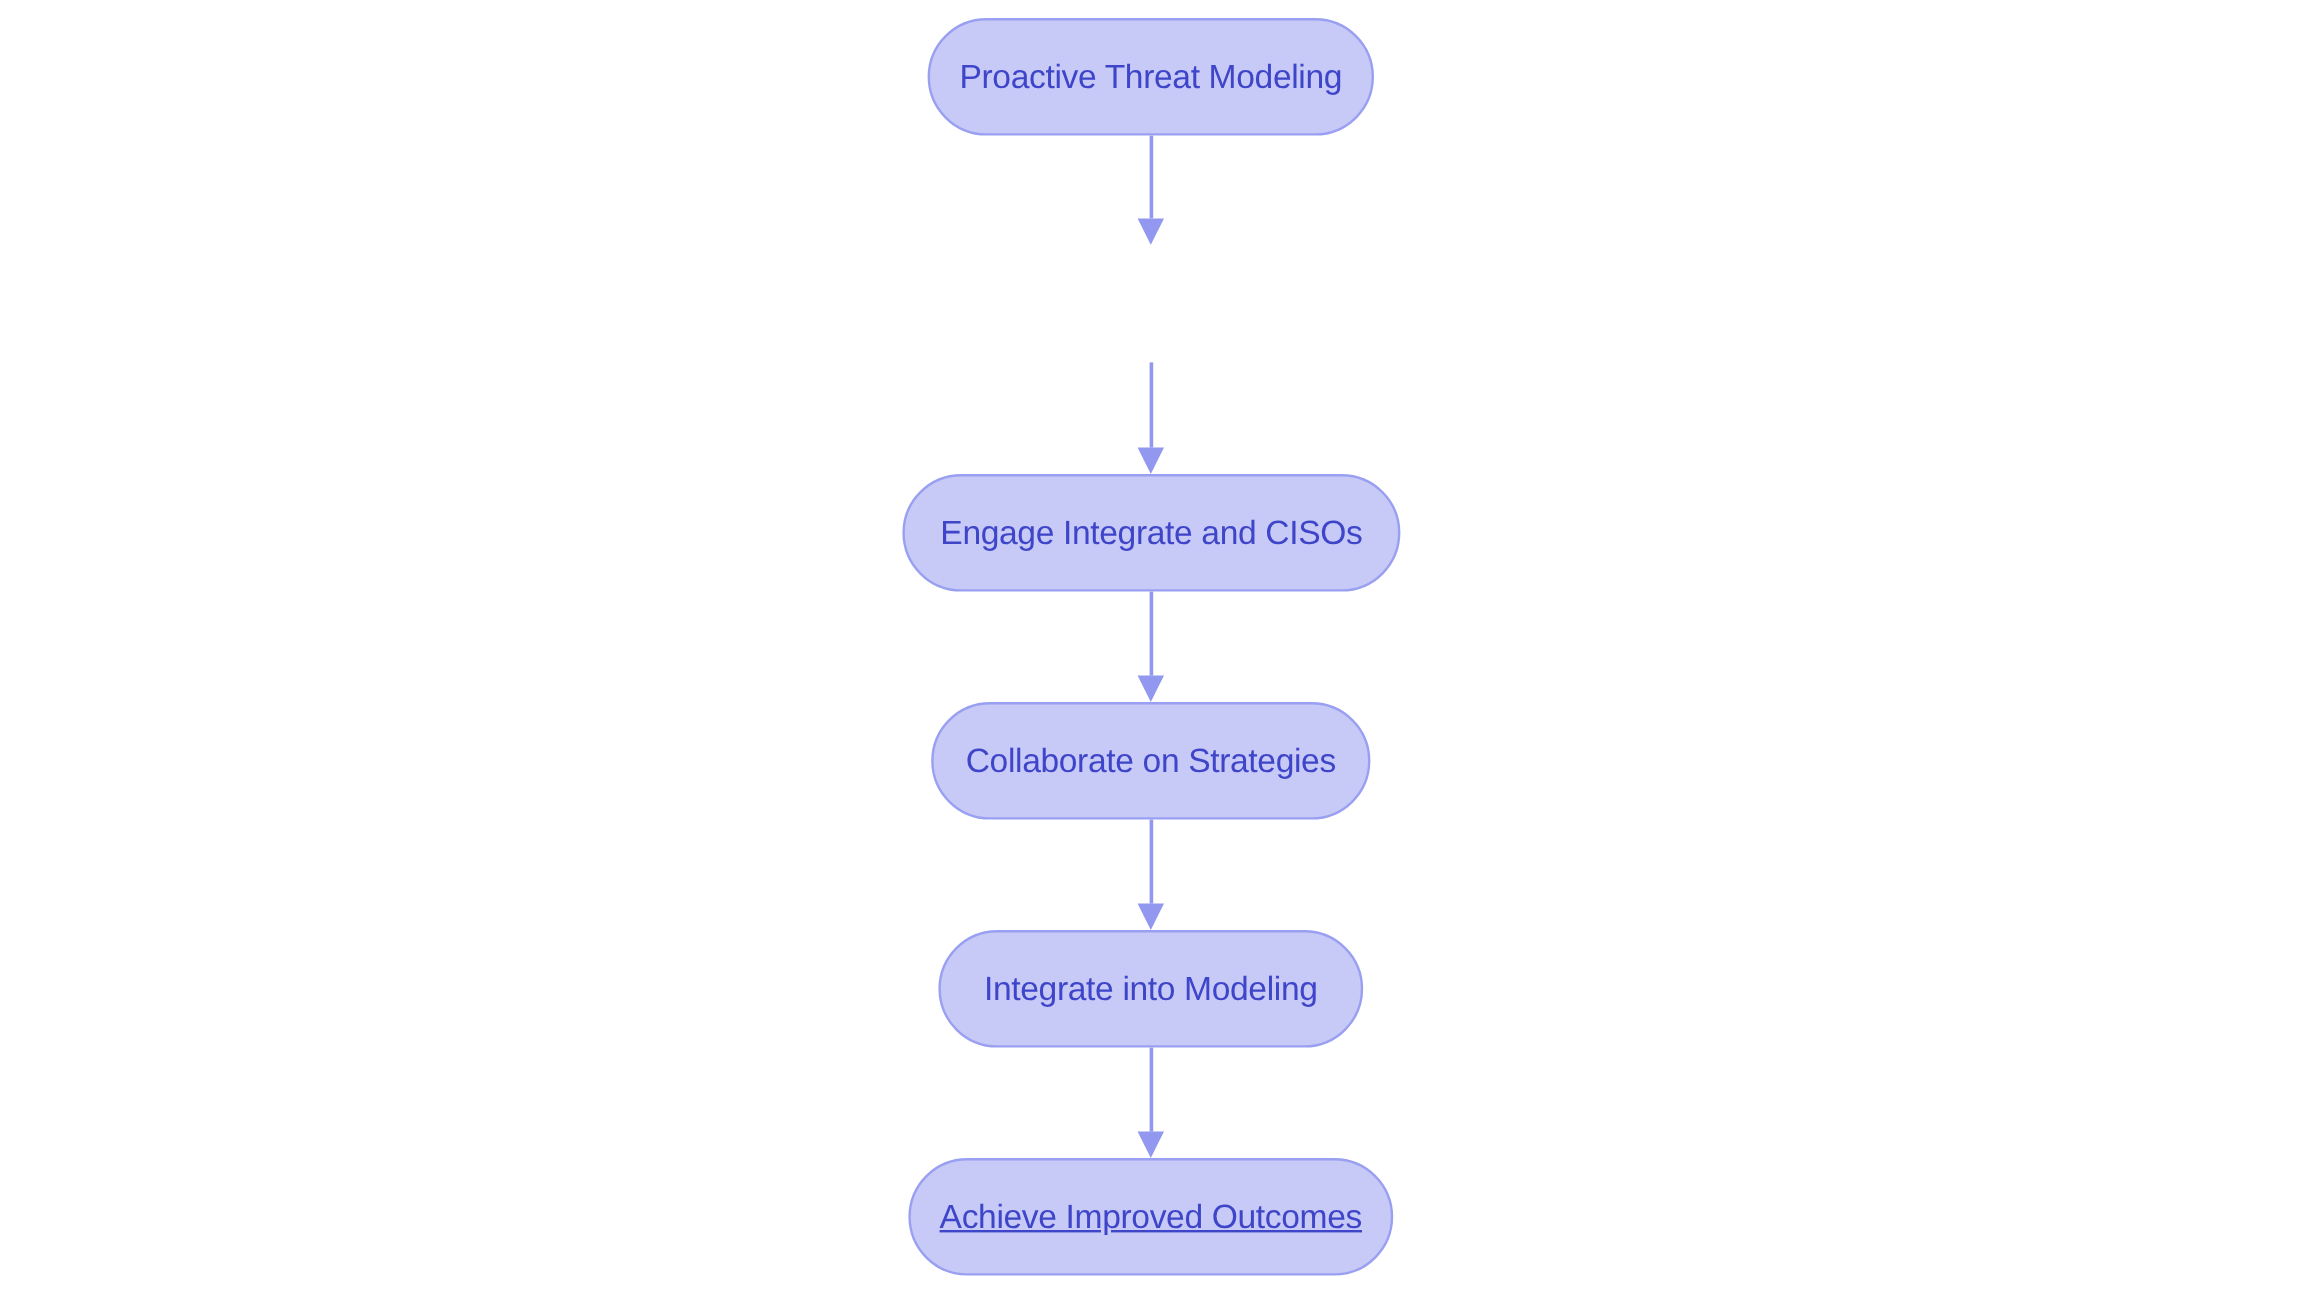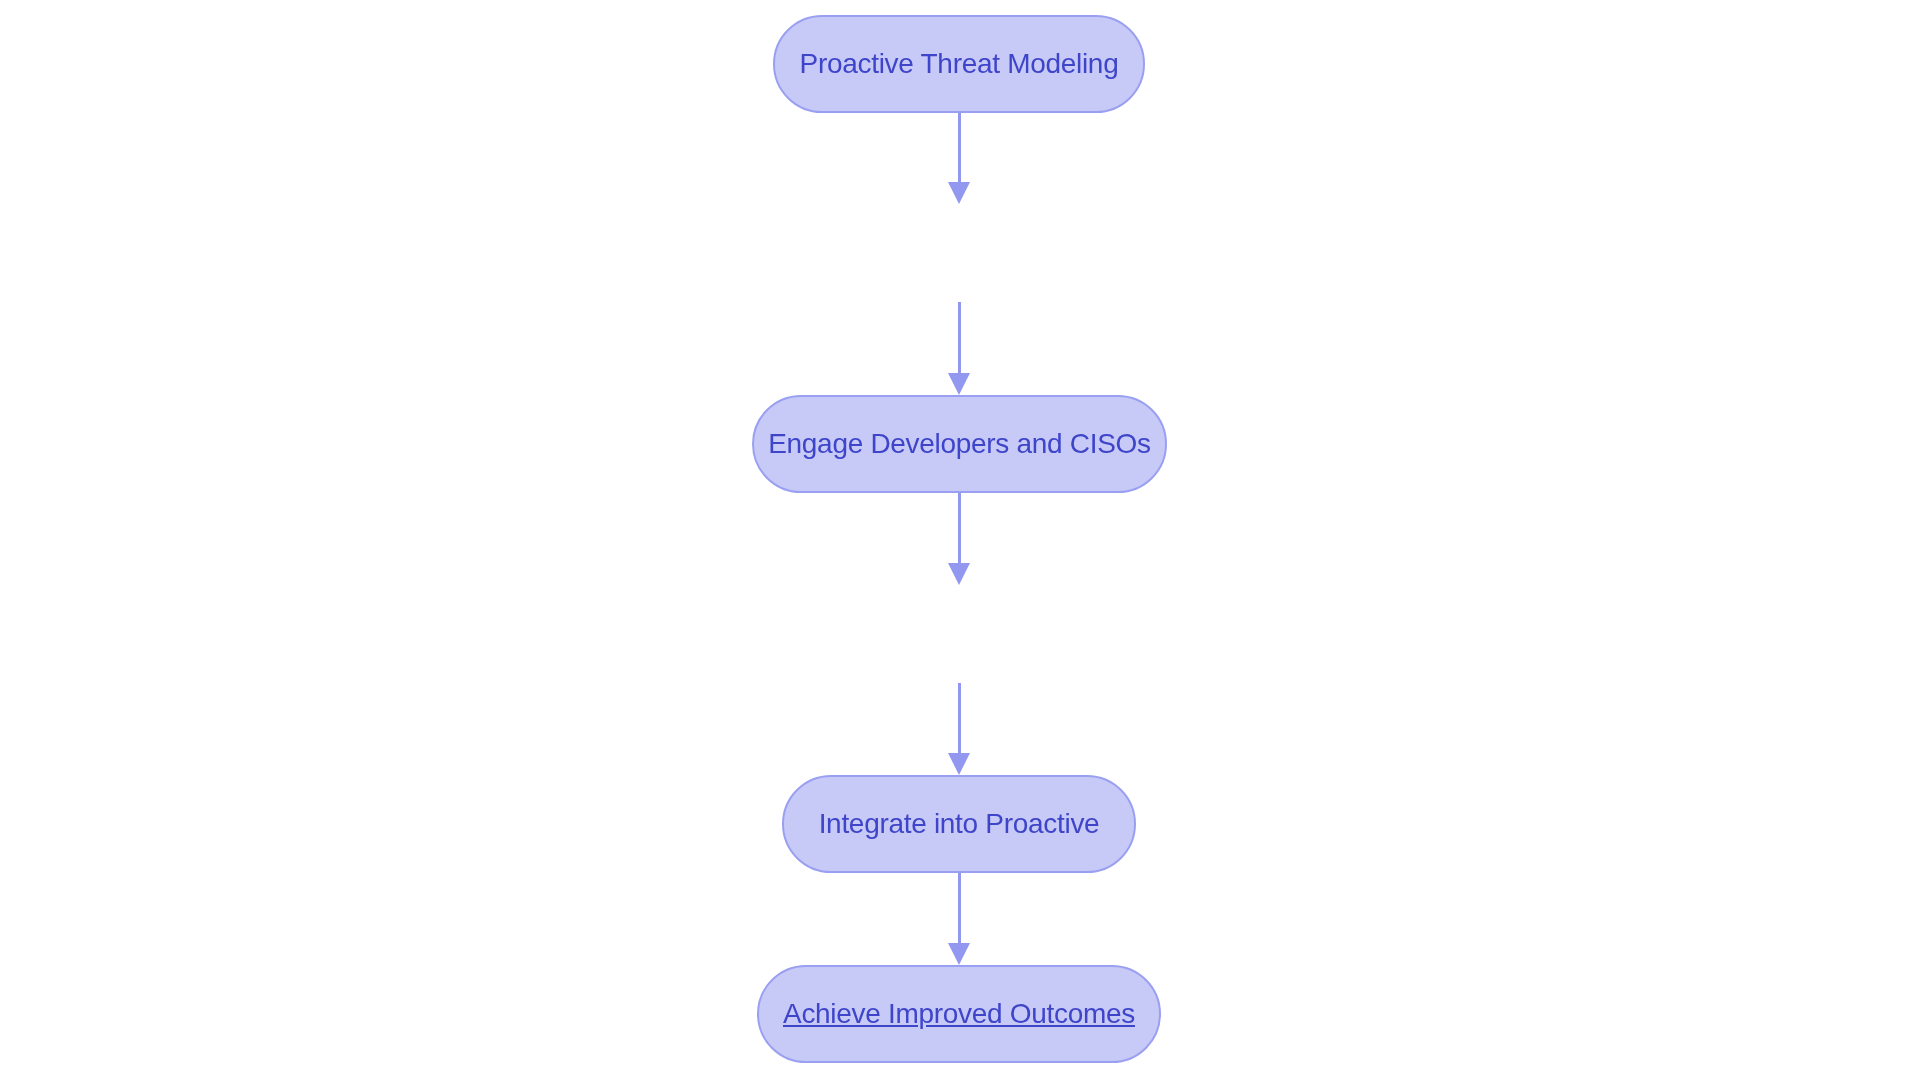--- a/index.html
+++ b/index.html
@@ -82,34 +82,35 @@
     <div class="arrow-shaft"></div>
     <div class="arrow-head"></div>
   </div>
 
 
   <div class="arrow a2">
     <div class="arrow-shaft"></div>
     <div class="arrow-head"></div>
   </div>
 
-  <div class="flow-node n3">Engage Developers and CISOs</div>
+  <div class="flow-node n3">Engage Integrate and CISOs</div>
 
   <div class="arrow a3">
     <div class="arrow-shaft"></div>
     <div class="arrow-head"></div>
   </div>
 
+  <div class="flow-node n4">Collaborate on Strategies</div>
 
   <div class="arrow a4">
     <div class="arrow-shaft"></div>
     <div class="arrow-head"></div>
   </div>
 
-  <div class="flow-node n5">Integrate into Proactive</div>
+  <div class="flow-node n5">Integrate into Modeling</div>
 
   <div class="arrow a5">
     <div class="arrow-shaft"></div>
     <div class="arrow-head"></div>
   </div>
 
   <div class="flow-node n6">Achieve Improved Outcomes</div>
 
 </div>
 

